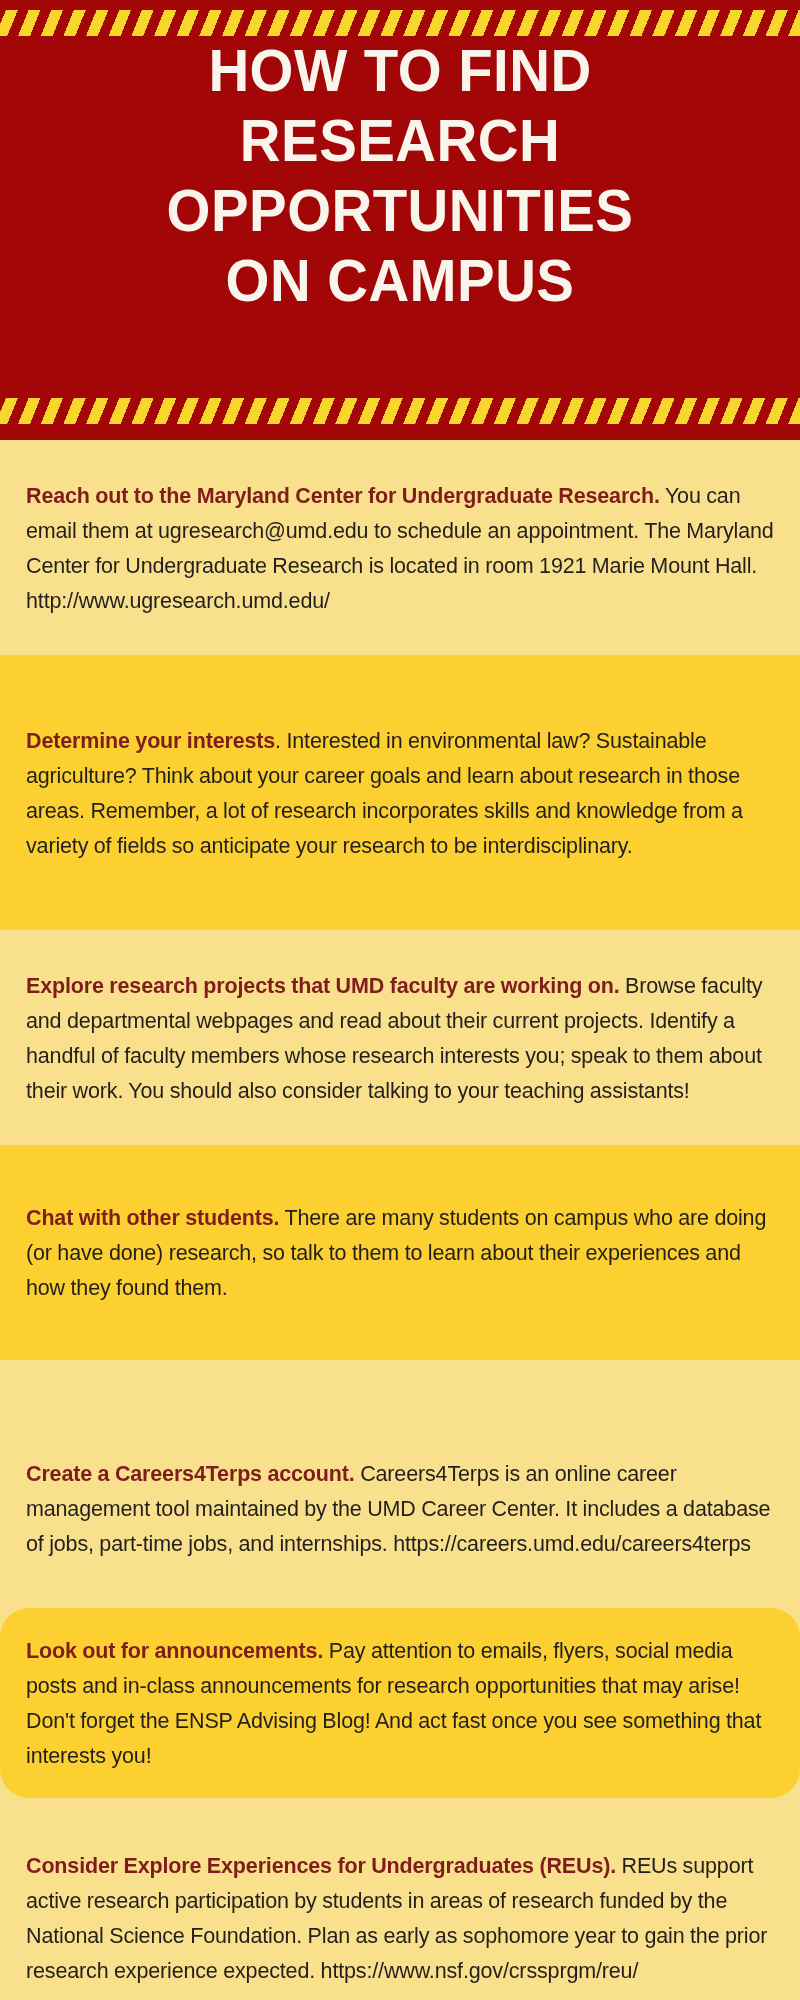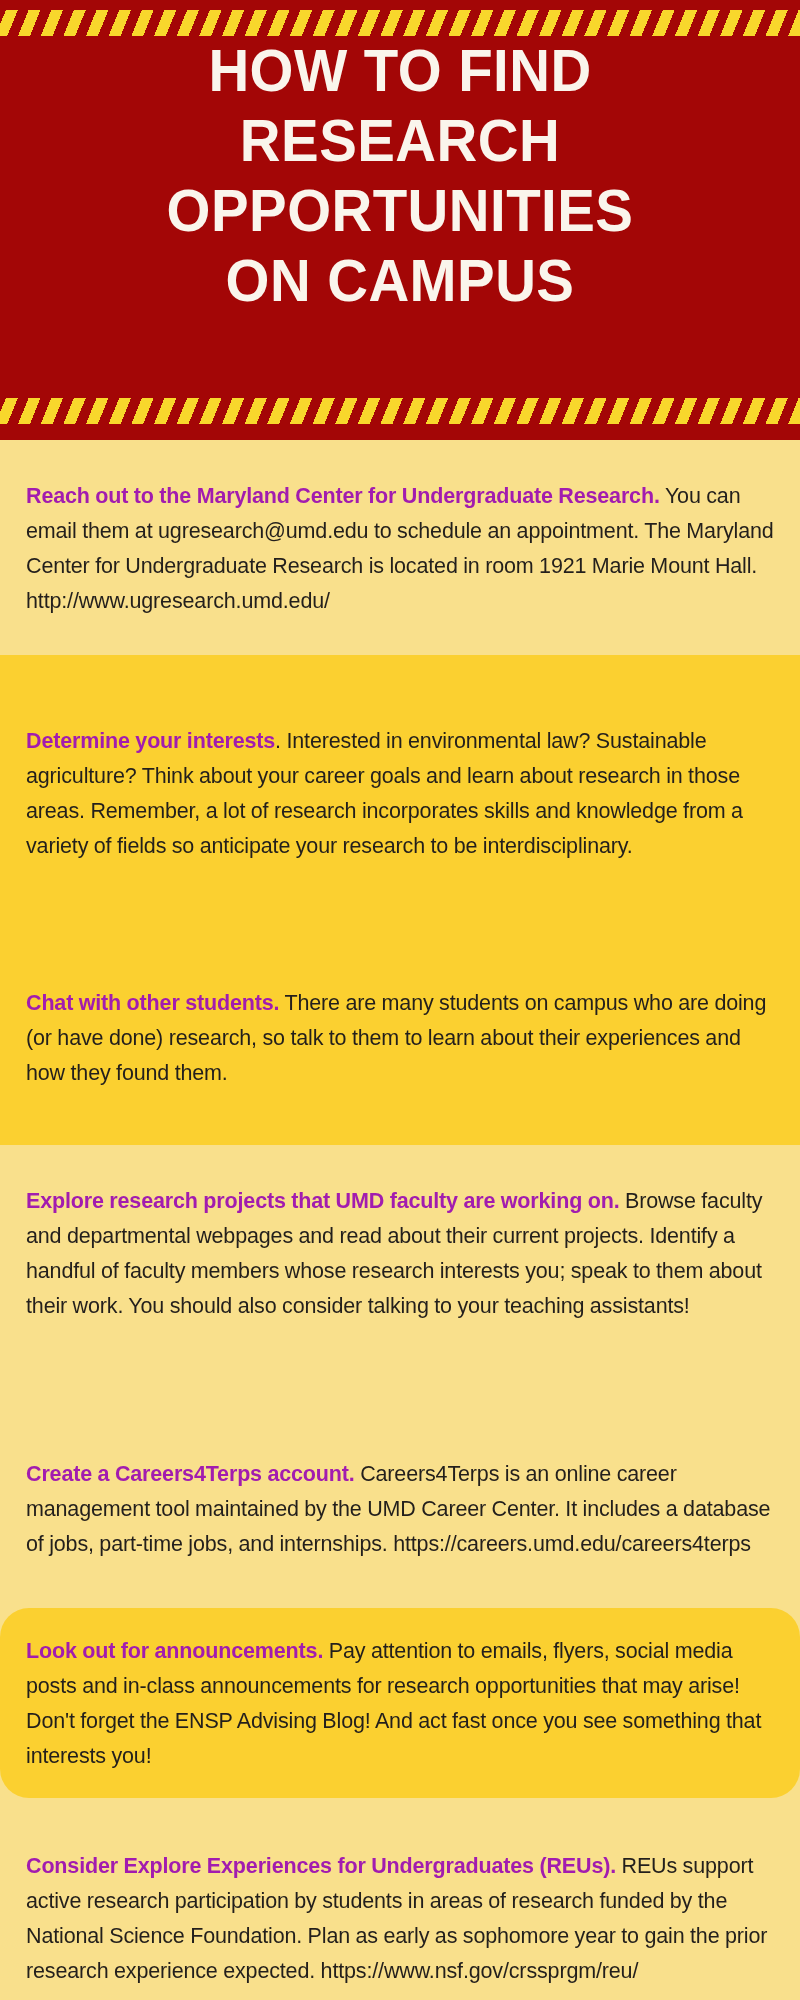--- a/index.html
+++ b/index.html
@@ -84,21 +84,21 @@
     color: #231F1C;
     font-family: "Liberation Sans", sans-serif;
     font-size: 21.5px;
     line-height: 35px;
     font-weight: 400;
     letter-spacing: -0.15px;
     word-spacing: -0.3px;
   }
   .block-text .lead {
     font-weight: 700;
-    color: #a21caf;
+    color: #7f1d1d;
   }
 
   
   .h1 { height: 215px; }
   .h2 { height: 275px; }
   .h3 { height: 215px; }
   .h4 { height: 215px; }
   .h5 { height: 200px; margin-top: 48px; }
   .h6 { height: 190px; border-radius: 29px; }
   .h7 { height: 240px; }
@@ -133,29 +133,29 @@
       <span class="lead">Reach out to the Maryland Center for Undergraduate Research.</span><span> You can email them at ugresearch@umd.edu to schedule an appointment. The Maryland Center for Undergraduate Research is located in room 1921 Marie Mount Hall.  http://www.ugresearch.umd.edu/</span>
     </p>
   </div>
 
   <div class="block tone-dark h2">
     <p class="block-text">
       <span class="lead">Determine your interests</span><span>.  Interested in environmental law?  Sustainable agriculture? Think about your career goals and learn about research in those areas.  Remember, a lot of research incorporates skills and knowledge from a variety of fields so anticipate your research to be interdisciplinary.</span>
     </p>
   </div>
 
+  <div class="block tone-light h3">
+    <p class="block-text">
+      <span class="lead">Explore research projects that UMD faculty are working on.</span><span> Browse faculty and departmental webpages and read about their current projects.  Identify a handful of faculty members whose research interests you; speak to them about their work. You should also consider talking to your teaching assistants!</span>
+    </p>
+  </div>
+
   <div class="block tone-dark h4">
     <p class="block-text">
       <span class="lead">Chat with other students.</span><span> There are many students on campus who are doing (or have done) research, so talk to them to learn about their experiences and how they found them.</span>
-    </p>
-  </div>
-
-  <div class="block tone-light h3">
-    <p class="block-text">
-      <span class="lead">Explore research projects that UMD faculty are working on.</span><span> Browse faculty and departmental webpages and read about their current projects.  Identify a handful of faculty members whose research interests you; speak to them about their work. You should also consider talking to your teaching assistants!</span>
     </p>
   </div>
 
   <div class="block tone-light h5">
     <p class="block-text">
       <span class="lead">Create a Careers4Terps account.</span><span>  Careers4Terps is an online career management tool maintained by the UMD Career Center. It includes a database of jobs, part-time jobs, and internships.  https://careers.umd.edu/careers4terps</span>
     </p>
   </div>
 
   <div class="block tone-dark h6">

